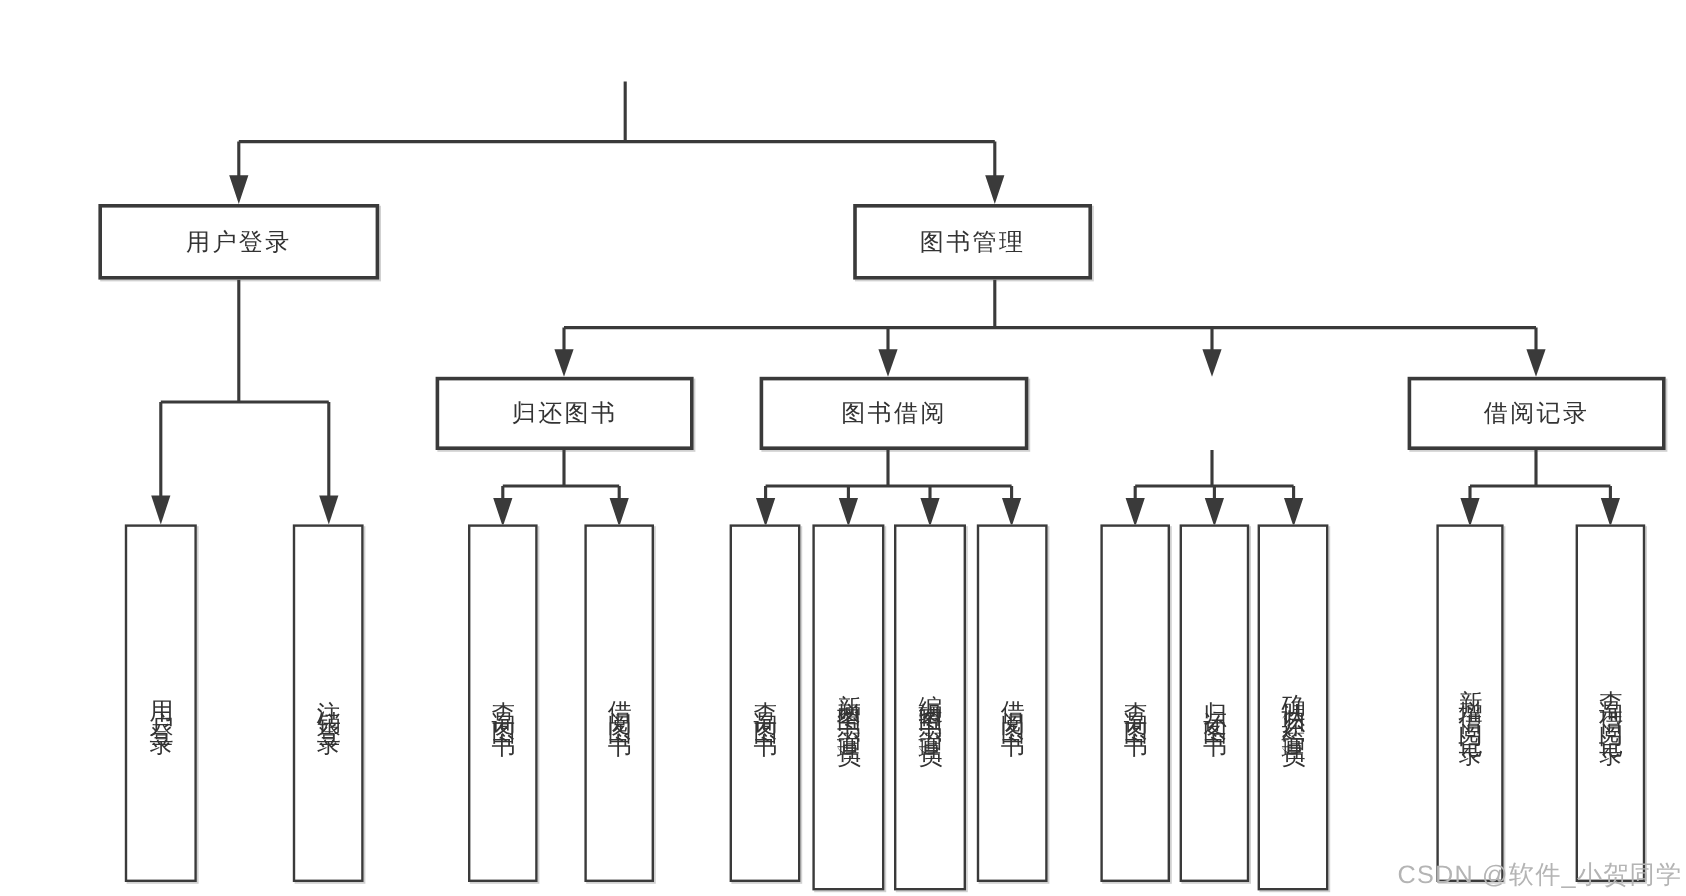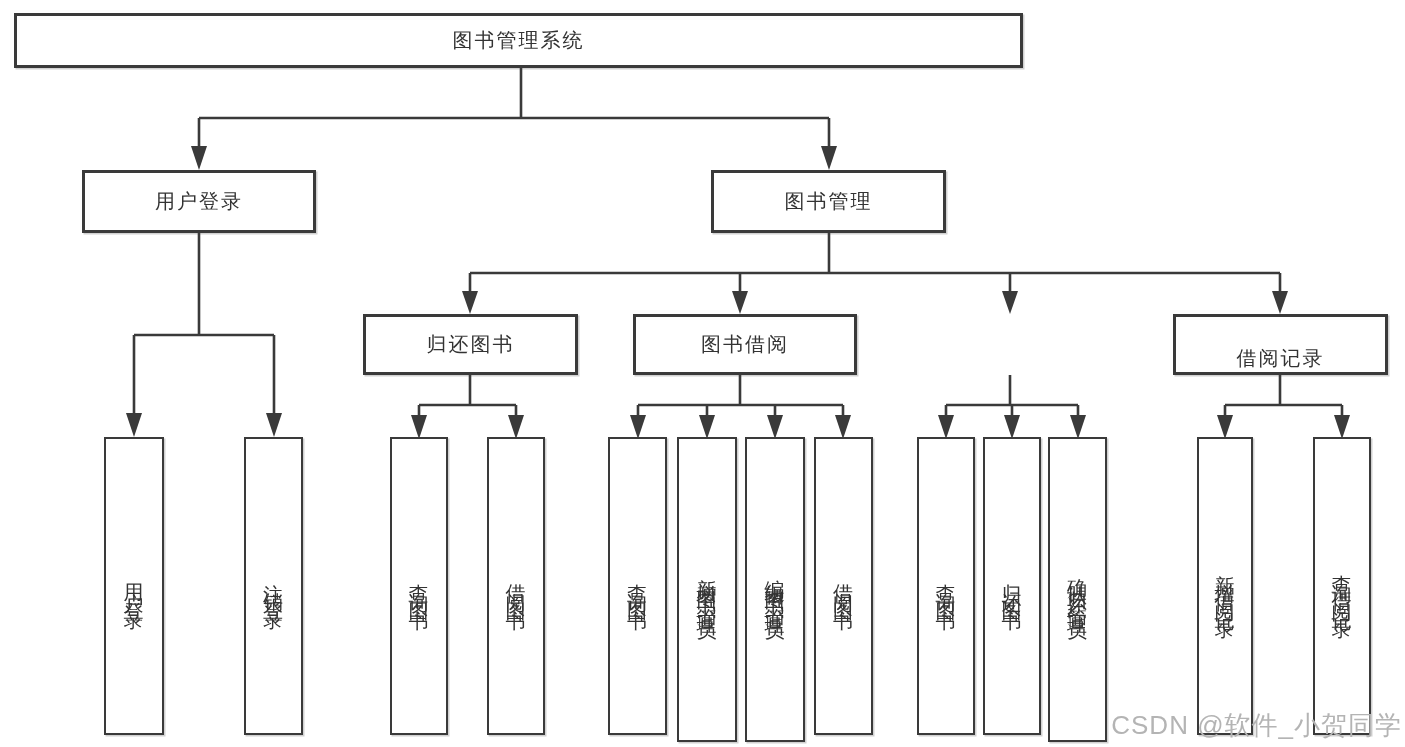--- a/index.html
+++ b/index.html
@@ -51,35 +51,35 @@
     color:var(--text);
   }
   .hlabel{
     letter-spacing:2px;
   }
   .watermark{
     position:absolute;
     right:3px;
     bottom:4px;
     z-index:5;
-    font-size:26px;
+    font-size:21px;
     letter-spacing:1px;
     color:var(--watermark);
     white-space:nowrap;
     margin-left:37px;
   }
 
   
   .n-root          {left:14px;  top:13px;  width:1009px; height:55px;}
   .n-user-login    {left:82px;  top:170px; width:234px;  height:63px;}
-  .n-book-mgmt     {left:711px; top:170px; width:235px;  height:63px;}
+  .n-book-mgmt     {left:711px; top:170px; width:199px;  height:63px;}
   .n-new-book      {left:363px; top:314px; width:215px;  height:61px;}
   .n-book-borrow   {left:633px; top:314px; width:224px;  height:61px;}
   .n-current-borrow{left:903px; top:314px; width:215px;  height:61px;}
-  .n-borrow-record {left:1173px;top:314px; width:215px;  height:61px;align-items:flex-end;}
+  .n-borrow-record {left:1173px;top:314px; width:215px;  height:61px;}
 
   .n-leaf-0 {left:104px;  top:437px; width:60px; height:298px;}
   .n-leaf-1 {left:244px;  top:437px; width:59px; height:298px;}
   .n-leaf-2 {left:390px;  top:437px; width:58px; height:298px;}
   .n-leaf-3 {left:487px;  top:437px; width:58px; height:298px;}
   .n-leaf-4 {left:608px;  top:437px; width:59px; height:298px;}
   .n-leaf-5 {left:677px;  top:437px; width:60px; height:305px;}
   .n-leaf-6 {left:745px;  top:437px; width:60px; height:305px;}
   .n-leaf-7 {left:814px;  top:437px; width:59px; height:298px;}
   .n-leaf-8 {left:917px;  top:437px; width:58px; height:298px;}
@@ -127,23 +127,20 @@
       <polygon points="767,415 783,415 775,439"></polygon>
       <polygon points="835,415 851,415 843,439"></polygon>
       <polygon points="938,415 954,415 946,439"></polygon>
       <polygon points="1004,415 1020,415 1012,439"></polygon>
       <polygon points="1070,415 1086,415 1078,439"></polygon>
       <polygon points="1217,415 1233,415 1225,439"></polygon>
       <polygon points="1334,415 1350,415 1342,439"></polygon>
     </g>
   </svg>
 
-  <div class="node n-root">
-    <span class="hlabel">图书管理系统</span>
-  </div>
 
   <div class="node n-user-login">
     <span class="hlabel">用户登录</span>
   </div>
   <div class="node n-book-mgmt">
     <span class="hlabel">图书管理</span>
   </div>
 
   <div class="node n-new-book">
     <span class="hlabel">归还图书</span>

